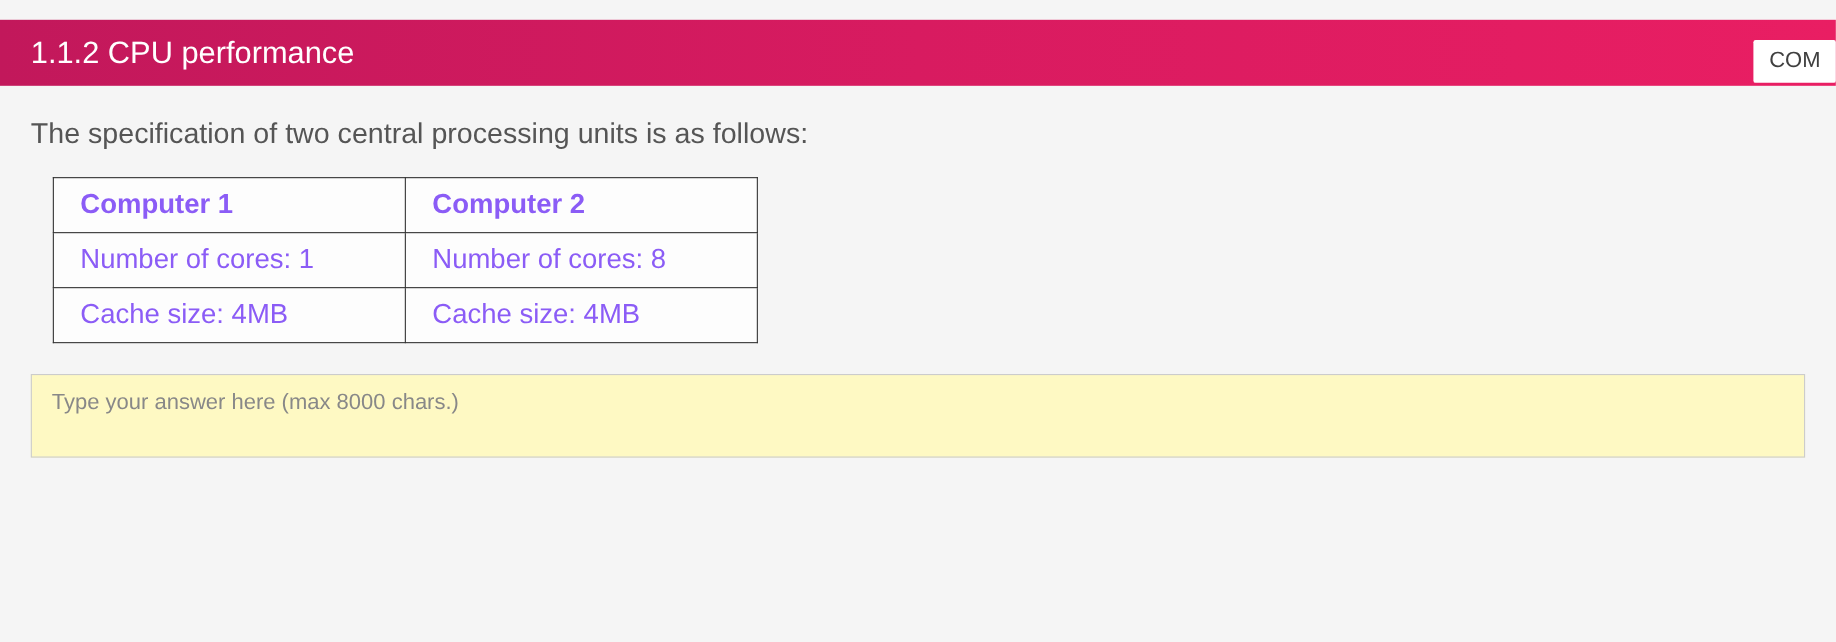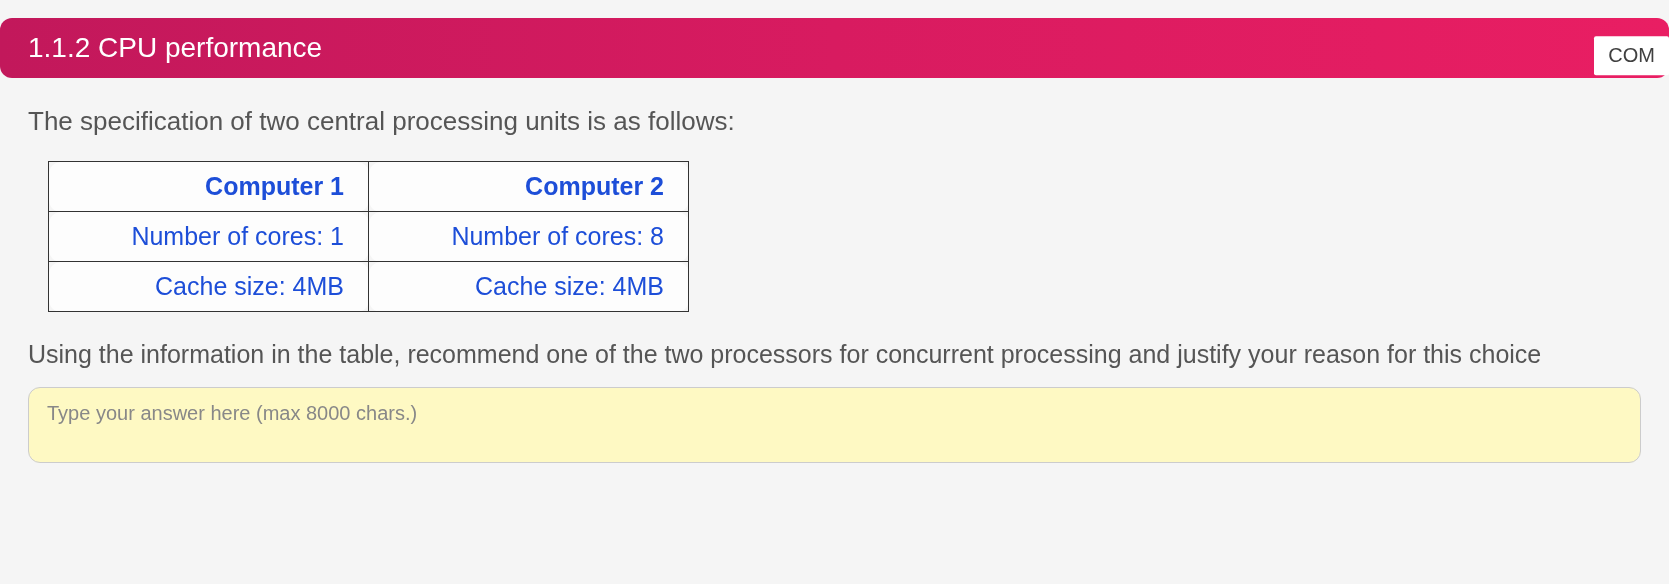--- a/index.html
+++ b/index.html
@@ -1,19 +1,18 @@
 <!DOCTYPE html>
 <html><head>
   <meta charset="utf-8">
   <style>
     * {
       margin: 0;
       padding: 0;
       box-sizing: border-box;
-      border-radius: 12px;
     }
     body {
       font-family: 'Segoe UI', Tahoma, Geneva, Verdana, sans-serif;
       background: #f5f5f5;
       width: 1669px;
       height: 584px;
       overflow: hidden;
     }
     .header-bar {
       background: linear-gradient(to right, #c2185b, #d81b60, #e91e63);
@@ -51,22 +50,22 @@
     .spec-table {
       border-collapse: collapse;
       margin-left: 20px;
       margin-bottom: 28px;
     }
     .spec-table th,
     .spec-table td {
       border: 1px solid #333;
       padding: 10px 24px;
       font-size: 25px;
-      text-align: right;
-      color: #1d4ed8;
+      text-align: left;
+      color: #8b5cf6;
       min-width: 320px;
     }
     .spec-table th {
       font-weight: 700;
       background: #fdfdfd;
     }
     .spec-table td {
       font-weight: 400;
       background: #fdfdfd;
     }
@@ -115,16 +114,15 @@
         <td>Number of cores: 1</td>
         <td>Number of cores: 8</td>
       </tr>
       <tr>
         <td>Cache size: 4MB</td>
         <td>Cache size: 4MB</td>
       </tr>
     </tbody>
   </table>
 
-  <p class="question-text">Using the information in the table, recommend one of the two processors for concurrent processing and justify your reason for this choice</p>
 
   <textarea class="answer-box" placeholder="Type your answer here (max 8000 chars.)" style=""></textarea>
 </div>
 
 </body></html>

